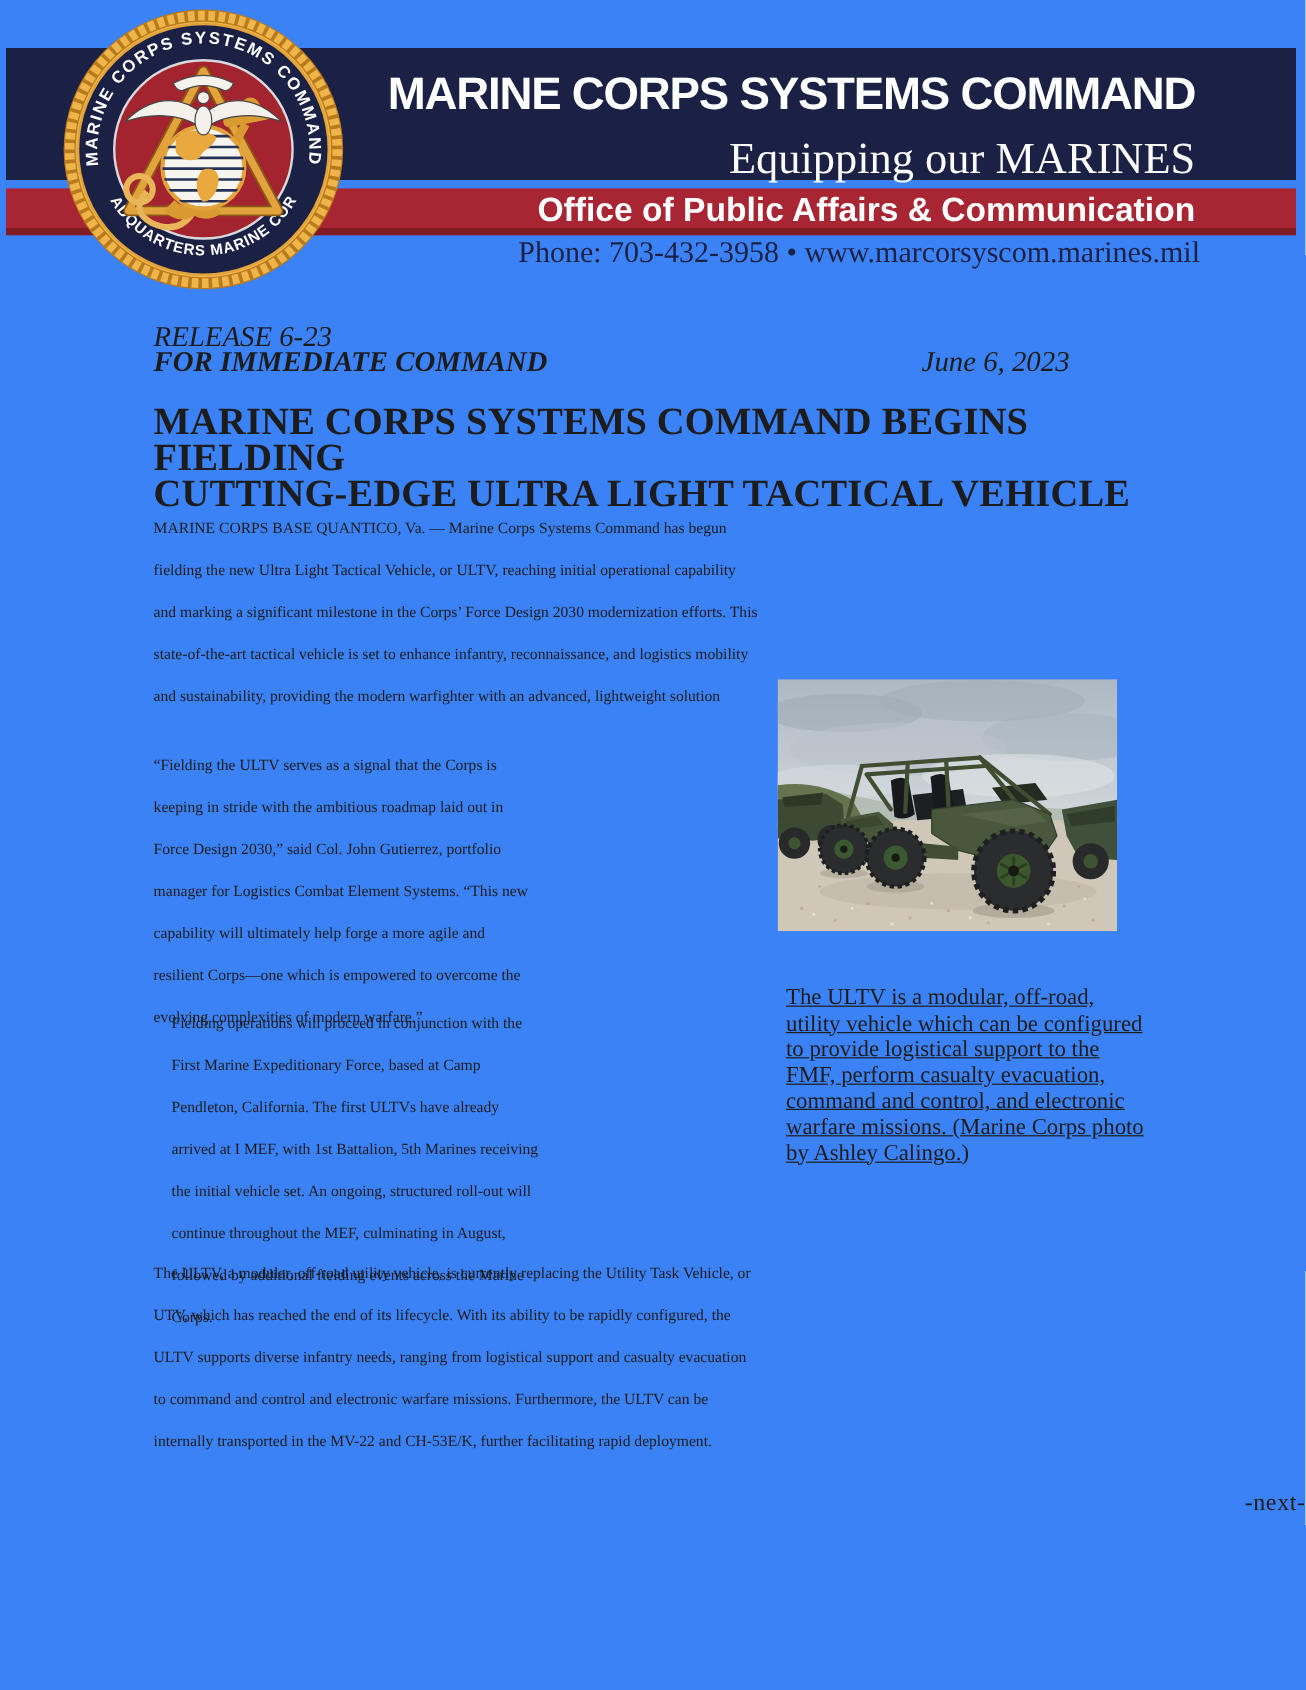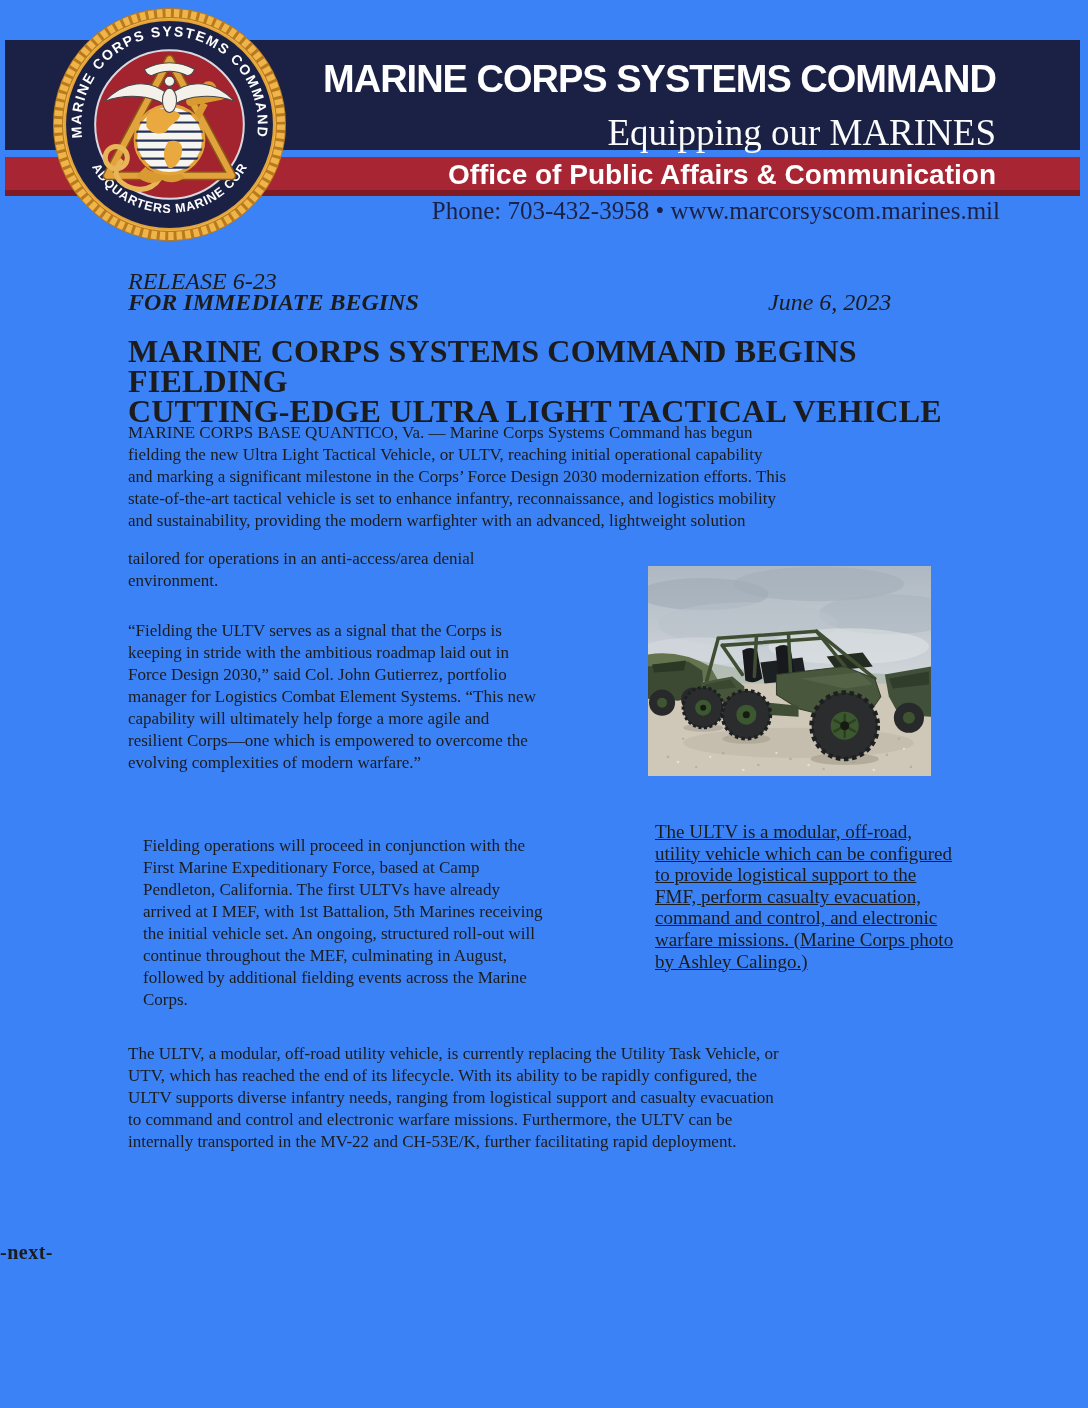--- a/index.html
+++ b/index.html
@@ -19,25 +19,25 @@
   .contact-line{position:absolute;right:88px;top:197px;font-family:"Liberation Serif",serif;
                 font-size:25px;line-height:28px;color:#1b2145;white-space:nowrap;}
   .seal{position:absolute;left:52px;top:7px;width:235px;height:235px;}
   .seal text{font-family:"Liberation Sans",sans-serif;font-weight:bold;fill:#ffffff;}
 
   
   .release-line{position:absolute;left:128px;font-size:24px;line-height:21px;white-space:pre-line;font-style:italic;}
   .bold{font-weight:bold;}
   .headline{position:absolute;left:128px;top:336px;width:880px;font-weight:bold;font-size:32px;
             line-height:30px;white-space:pre-line;letter-spacing:0.2px;}
-  .body-text{position:absolute;font-size:17px;line-height:22px;white-space:pre-line;}
+  .body-text{position:absolute;font-size:13px;line-height:35px;white-space:pre-line;}
   .caption{position:absolute;left:655px;top:821px;width:335px;font-size:19px;line-height:21.6px;
            white-space:pre-line;text-decoration:underline;}
-  .next-marker{position:absolute;left:0;top:1241px;width:1088px;text-align:left;
-               font-weight:bold;font-size:20px;letter-spacing:0.5px;}
+  .next-marker{position:absolute;left:0;top:1241px;width:1088px;text-align:right;
+               font-weight:normal;font-size:20px;letter-spacing:0.5px;}
   .photo{position:absolute;left:648px;top:566px;width:283px;height:210px;}
 </style>
 </head>
 <body>
 
 <div class="page">
 
   <header>
     <div class="band-navy"></div>
     <div class="band-red"></div>
@@ -105,33 +105,31 @@
         <path d="M92,62 q25,-13 50,0 q-3,7 -8,6 q-17,-8 -34,0 q-5,1 -8,-6 z" fill="#f6f3ea" stroke="#46464a" stroke-width="1"></path>
         <path d="M117,88 C96,70 72,74 52,94 C74,86 98,88 112,97 Z" fill="#f3f1e9" stroke="#46464a" stroke-width="1"></path>
         <path d="M117,88 C138,70 162,74 182,94 C160,86 136,88 122,97 Z" fill="#f3f1e9" stroke="#46464a" stroke-width="1"></path>
         <ellipse cx="117" cy="93" rx="7" ry="12" fill="#f3f1e9" stroke="#46464a" stroke-width="1"></ellipse>
         <circle cx="117" cy="74" r="5" fill="#f3f1e9" stroke="#46464a" stroke-width="1"></circle>
       </g>
     </svg>
   </header>
 
   <div class="release-line" style="top:271px;">RELEASE 6-23</div>
-  <div class="release-line bold" style="top:292px;">FOR IMMEDIATE BEGINS</div>
+  <div class="release-line bold" style="top:292px;">FOR IMMEDIATE COMMAND</div>
   <div class="release-line" style="left:768px;top:292px;">June 6, 2023</div>
 
   <h1 class="headline" style="margin:0;">MARINE CORPS SYSTEMS COMMAND BEGINS FIELDING
 CUTTING-EDGE ULTRA LIGHT TACTICAL VEHICLE</h1>
 
   <p class="body-text" style="left:128px;top:422px;width:880px;margin:0;">MARINE CORPS BASE QUANTICO, Va. — Marine Corps Systems Command has begun
 fielding the new Ultra Light Tactical Vehicle, or ULTV, reaching initial operational capability
 and marking a significant milestone in the Corps’ Force Design 2030 modernization efforts. This
 state-of-the-art tactical vehicle is set to enhance infantry, reconnaissance, and logistics mobility
 and sustainability, providing the modern warfighter with an advanced, lightweight solution</p>
-  <p class="body-text" style="left:128px;top:548px;width:560px;margin:0;">tailored for operations in an anti-access/area denial
-environment.</p>
   <p class="body-text" style="left:128px;top:620px;width:580px;margin:0;">“Fielding the ULTV serves as a signal that the Corps is
 keeping in stride with the ambitious roadmap laid out in
 Force Design 2030,” said Col. John Gutierrez, portfolio
 manager for Logistics Combat Element Systems. “This new
 capability will ultimately help forge a more agile and
 resilient Corps—one which is empowered to overcome the
 evolving complexities of modern warfare.”</p>
   <p class="body-text" style="left:128px;top:820px;width:580px;margin:15px;">Fielding operations will proceed in conjunction with the
 First Marine Expeditionary Force, based at Camp
 Pendleton, California. The first ULTVs have already

